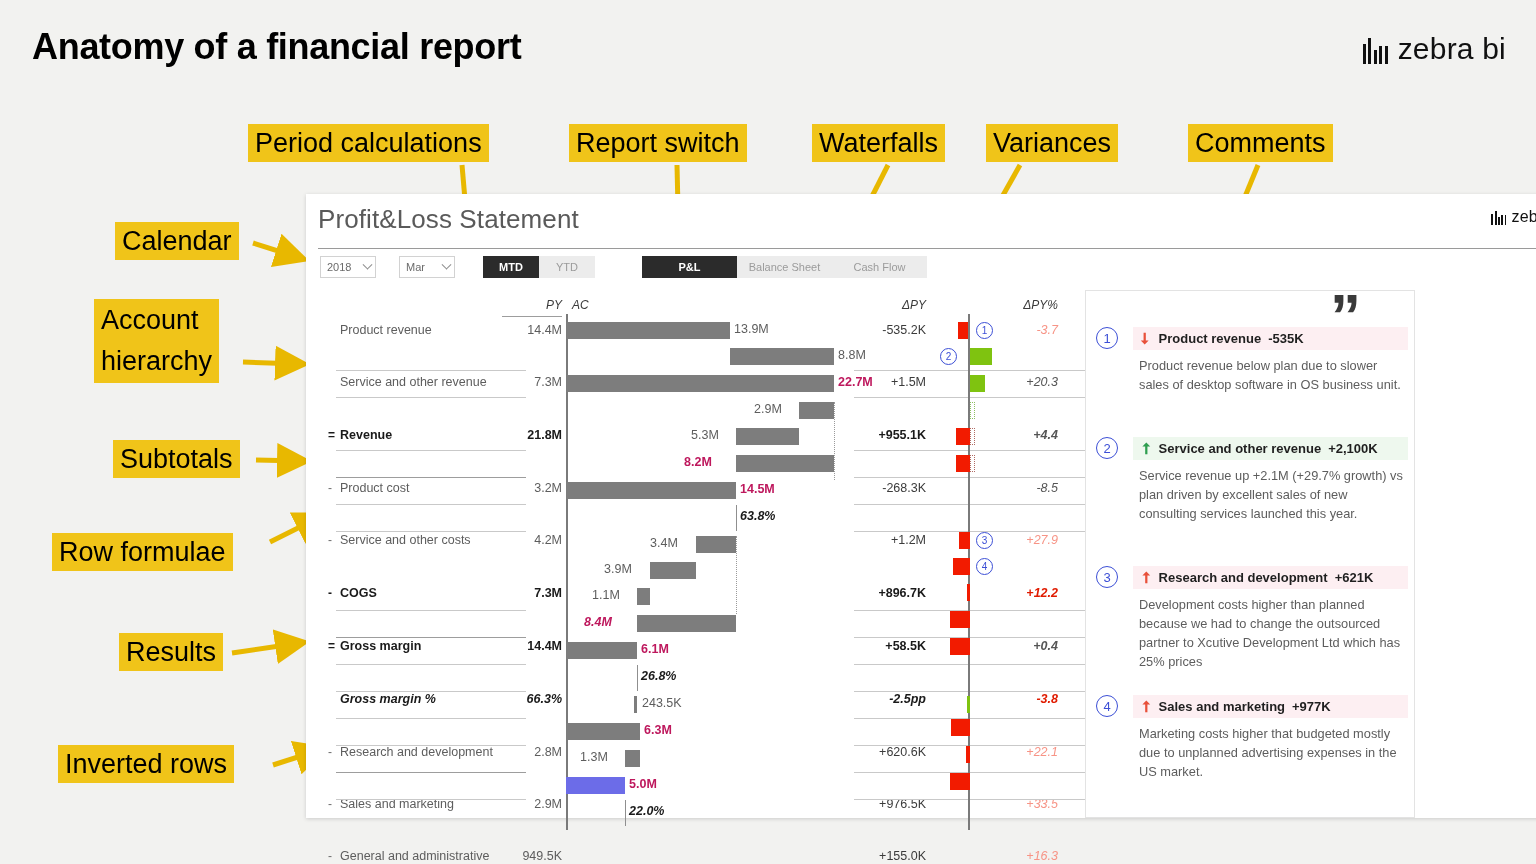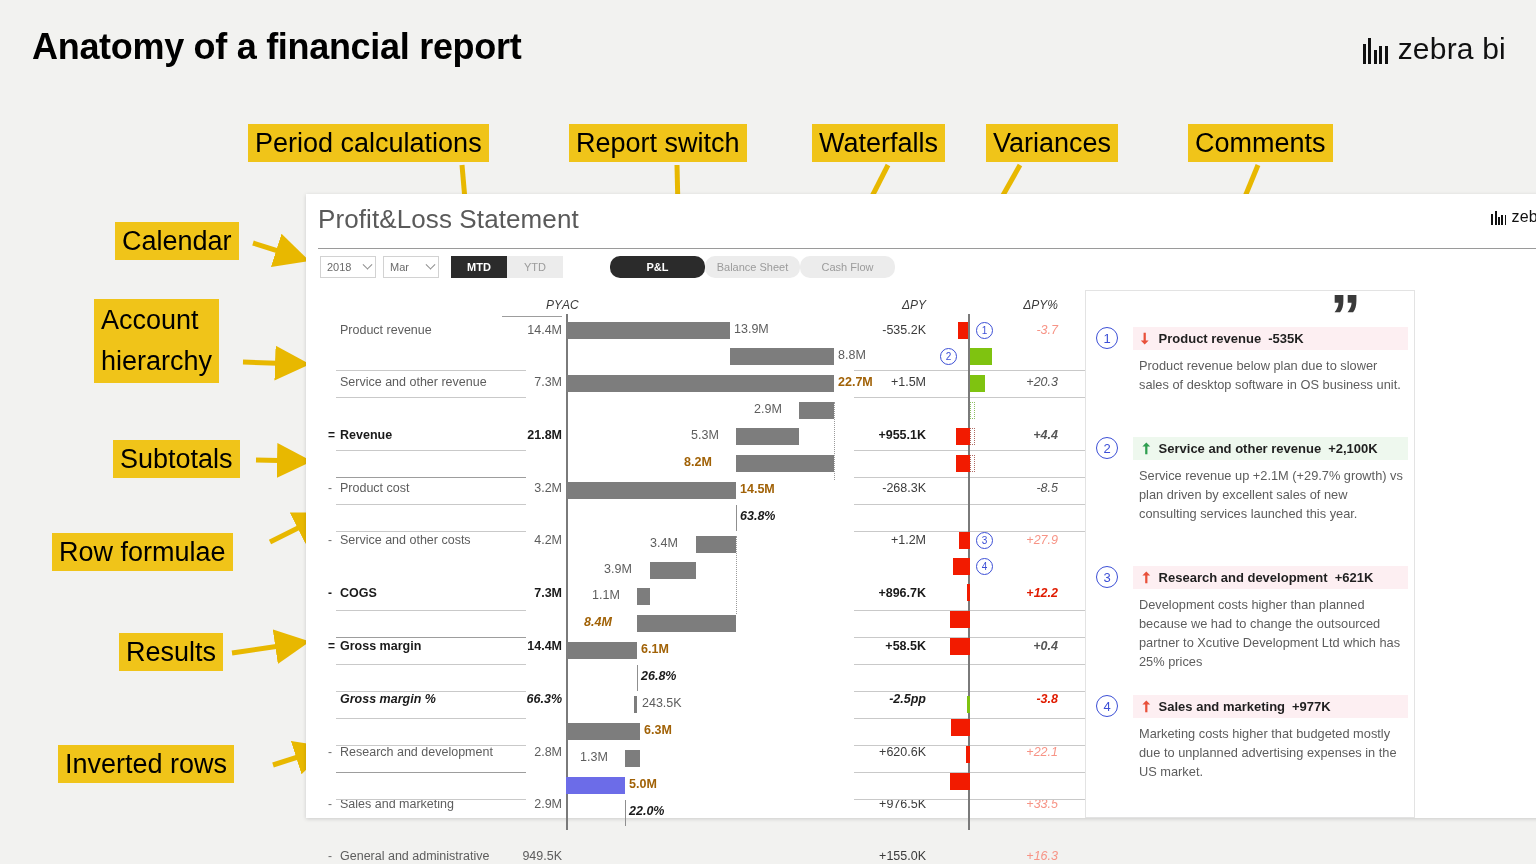--- a/index.html
+++ b/index.html
@@ -53,38 +53,38 @@
   .rpt-logo .brand-mark { height: 16px; gap: 1.5px; }
   .rpt-logo .brand-mark i { width: 1.8px; }
   .rpt-logo .brand-text { font-size: 16px; }
   .rpt-rule { position: absolute; left: 12px; right: 12px; top: 54px; height: 1px; background: #9a9a9a; }
 
   
   .controls { position: absolute; left: 14px; top: 62px; display: flex; align-items: center; gap: 0; }
   .dd {
     width: 56px; height: 22px; border: 1px solid #d2d2d2; background: #fff;
     display: flex; align-items: center; justify-content: space-between;
-    padding: 0 4px 0 6px; font-size: 11px; color: #6b6b6b; margin-right: 7px;
+    padding: 0 4px 0 6px; font-size: 11px; color: #6b6b6b; margin-right: 23px;
   }
   .chev { width: 7px; height: 7px; border-right: 1px solid #8b8b8b; border-bottom: 1px solid #8b8b8b; transform: rotate(45deg) translate(-2px,-2px); }
   .seg { display: flex; margin-left: 5px; }
   .seg .opt {
     height: 22px; min-width: 56px; font-size: 11px; display: flex; align-items: center; justify-content: center;
     background: #ececec; color: #9b9b9b; padding: 0 10px; font-weight: 400;
   }
   .seg .opt.on { background: #2b2b2b; color: #fff; font-weight: bold; }
-  .seg.wide .opt { min-width: 95px; border-radius: 10px; }
+  .seg.wide .opt { min-width: 95px; }
   .seg-gap { width: 42px; }
 
   
   .tbl { position: absolute; left: 0; top: 104px; width: 100%; }
   .col-head { position: relative; height: 20px; }
   .col-head span { position: absolute; font-size: 12px; color: #3b3b3b; font-style: italic; }
   .hdr-py  { left: 200px; width: 56px; text-align: right; font-style: normal; }
-  .hdr-ac  { left: 256px; font-style: normal; text-align: right; }
+  .hdr-ac  { left: 266px; font-style: normal; text-align: right; }
   .hdr-dpy { left: 550px; width: 70px; text-align: right; }
   .hdr-dpyp{ left: 690px; width: 62px; text-align: right; }
 
   .row { position: relative; height: 26px; }
   .row .sign { position: absolute; left: 22px; top: 5px; font-size: 12px; color: #6e6e6e; width: 10px; }
   .row .label { position: absolute; left: 34px; top: 5px; font-size: 12.5px; color: #5d5d5d; }
   .row .py { position: absolute; left: 196px; width: 60px; top: 5px; text-align: right; font-size: 12.5px; color: #5d5d5d; }
   .row .dpy { position: absolute; left: 548px; width: 72px; top: 5px; text-align: right; font-size: 12.5px; color: #3b3b3b; }
   .row .dpyp { position: absolute; left: 688px; width: 64px; top: 5px; text-align: right; font-size: 12.5px; color: #6e6e6e; font-style: italic; }
 
@@ -98,21 +98,21 @@
   .sep { position: absolute; left: 30px; width: 190px; height: 1px; background: #c9c9c9; }
   .sep.b { background: #9d9d9d; }
   .sep2 { position: absolute; left: 548px; width: 360px; height: 1px; background: #c9c9c9; }
 
   
   .wf { position: absolute; left: 260px; top: 0; width: 280px; height: 100%; }
   .wf-axis { position: absolute; left: 0; top: 0; width: 1.6px; height: 100%; background: #7a7a7a; }
   .bar { position: absolute; background: #7d7d7d; height: 17px; }
   .bar.blue { background: #6c6ce8; }
   .blabel { position: absolute; font-size: 12.5px; color: #5d5d5d; top: 4px; white-space: nowrap; }
-  .blabel.bold { font-weight: bold; color: #a16207; }
+  .blabel.bold { font-weight: bold; color: #be185d; }
   .blabel.pct { font-weight: bold; font-style: italic; color: #1a1a1a; }
   .conn { position: absolute; width: 1.2px; background: #8f8f8f; }
   .conn.dot { background: none; border-left: 1.2px dotted #9a9a9a; width: 0; }
 
   
   .vr { position: absolute; left: 642px; top: 0; width: 60px; height: 100%; }
   .vr-axis { position: absolute; left: 20px; top: 0; width: 1.8px; height: 100%; background: #7a7a7a; }
   .vbar { position: absolute; height: 17px; top: 4px; }
   .vbar.red { background: #f21b00; }
   .vbar.green { background: #7fc310; }

